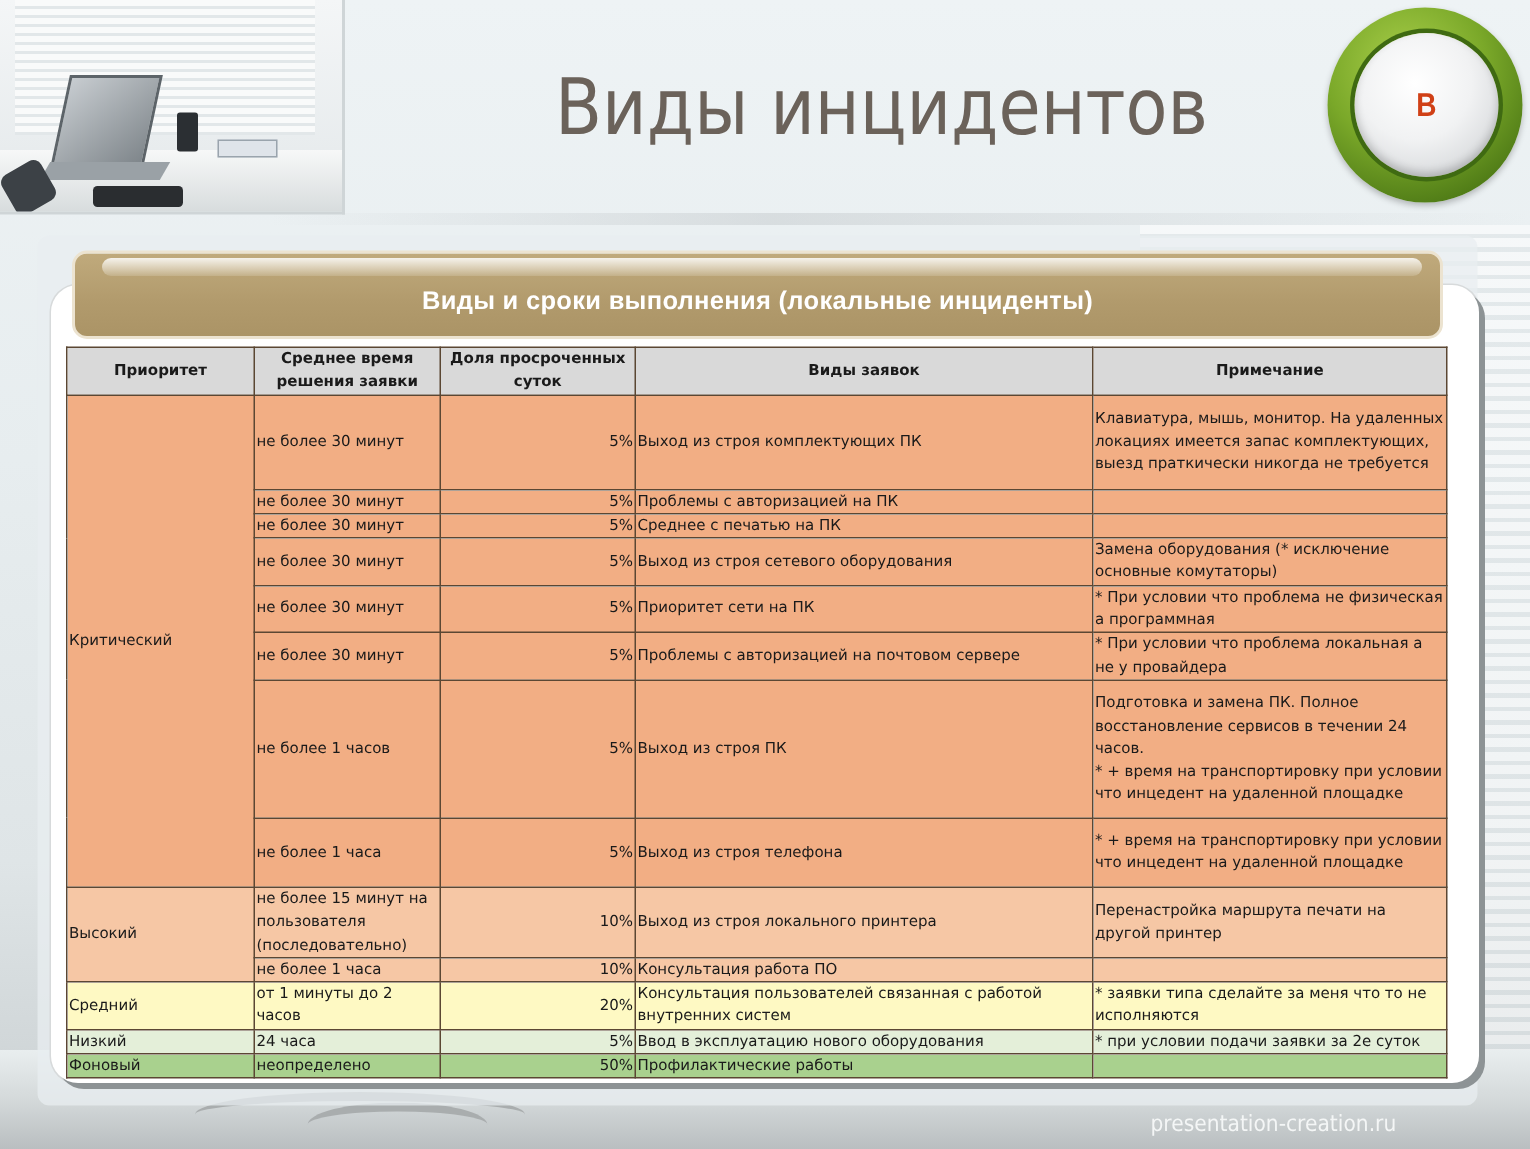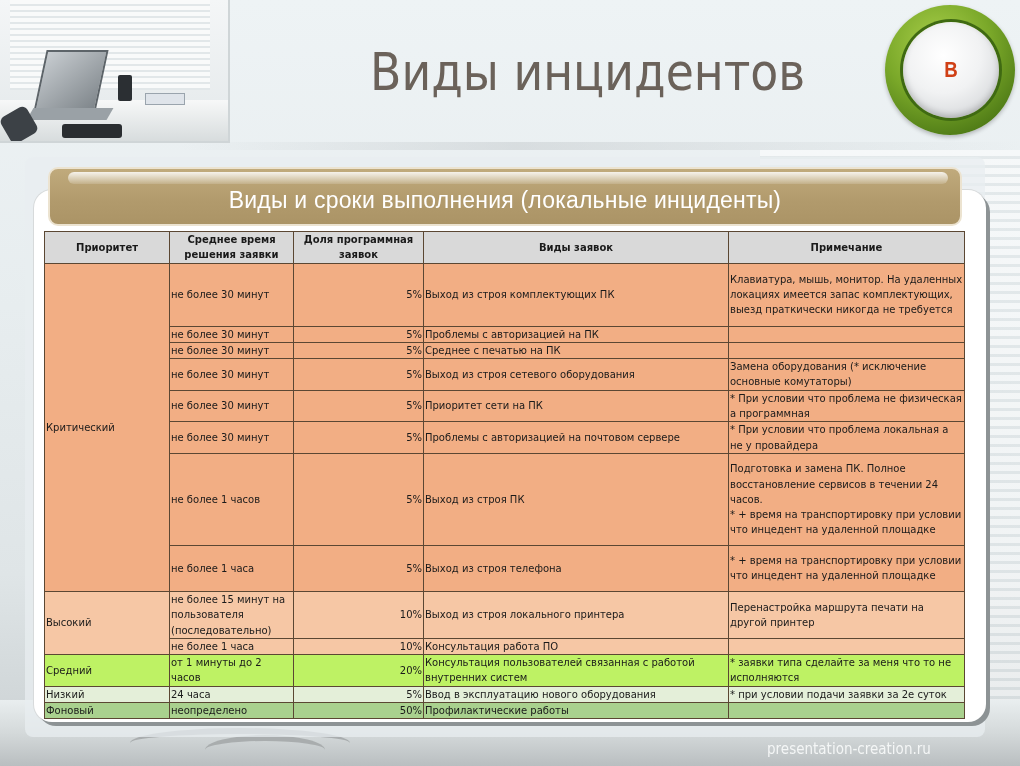--- a/index.html
+++ b/index.html
@@ -86,42 +86,42 @@
     border-radius: 10px; border: 2px solid #ece3d0;
     display: flex; align-items: center; justify-content: center;
   }
   .panel-header::before {
     content: ""; position: absolute; left: 18px; top: 3px; width: 880px; height: 12px;
     background: linear-gradient(180deg, rgba(255,255,255,0.85), rgba(255,255,255,0.15));
     border-radius: 6px;
   }
   .panel-header-text {
     position: relative; top: 4px;
-    font-family: "Liberation Sans", sans-serif; font-weight: normal; font-size: 23px; color: #ffffff;
+    font-family: "Liberation Sans", sans-serif; font-weight: bold; font-size: 17px; color: #ffffff;
     letter-spacing: 0.2px;
   }
 
   
   table.incidents {
     position: absolute; left: 44px; top: 231px; width: 920px;
     border-collapse: collapse; table-layout: fixed;
     font-family: "DejaVu Sans", sans-serif; font-size: 10px; color: #1a1a1a;
   }
   table.incidents th, table.incidents td {
     border: 1px solid #5b4733; padding: 0 1px; line-height: 15.3px; vertical-align: middle;
     overflow: hidden;
   }
   table.incidents th {
     background: #d9d9d9; font-weight: bold; text-align: center; font-size: 10px; height: 31px;
   }
   td.pct { text-align: right; padding-right: 0; }
   td.note { white-space: normal; }
   .crit { background: #f2ae84; }
   .high { background: #f6c7a5; }
-  .mid { background: #bef264; margin-top: 39px; }
+  .mid { background: #fef9c3; margin-top: 39px; }
   .low { background: #e4efd9; margin-top: 40px; }
   .bg-task { background: #a9d18e; padding-left: 24px; }
 
   .footer-credit {
     position: absolute; left: 767px; top: 740px;
     font-family: "DejaVu Sans", sans-serif; font-size: 15px; color: #f4f6f6;
     transform: scaleX(0.9); transform-origin: left center;
   }
 </style>
 </head>
@@ -163,21 +163,21 @@
     <col style="width:125px">
     <col style="width:124px">
     <col style="width:130px">
     <col style="width:305px">
     <col style="width:236px">
   </colgroup>
   <thead>
     <tr>
       <th>Приоритет</th>
       <th>Среднее время решения заявки</th>
-      <th>Доля программная заявок</th>
+      <th>Доля просроченных суток</th>
       <th>Виды заявок</th>
       <th>Примечание</th>
     </tr>
   </thead>
   <tbody>
 
     <tr class="crit" style="height:63px">
       <td rowspan="8">Критический</td>
       <td>не более 30 минут</td>
       <td class="pct">5%</td>

